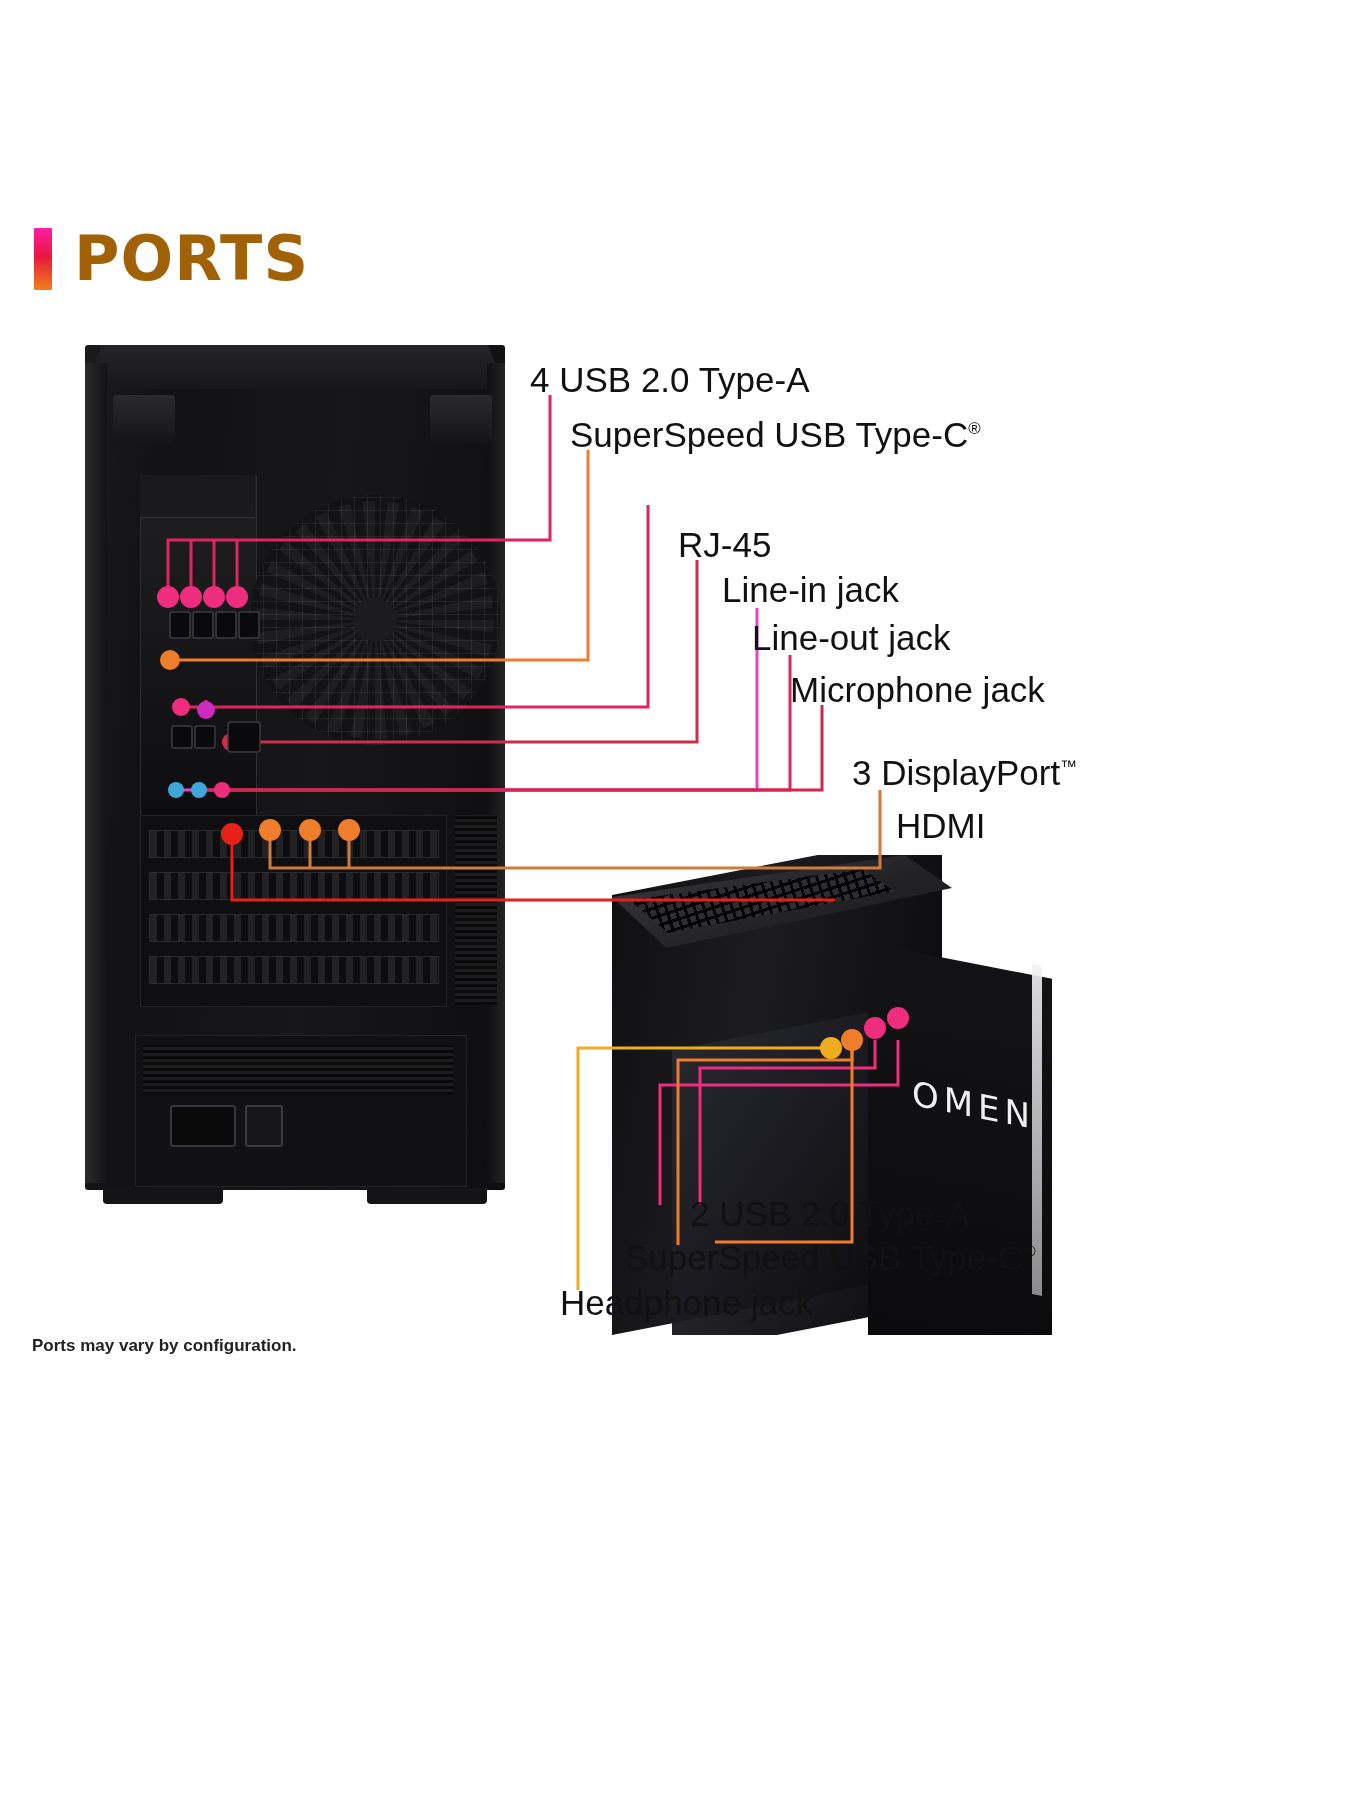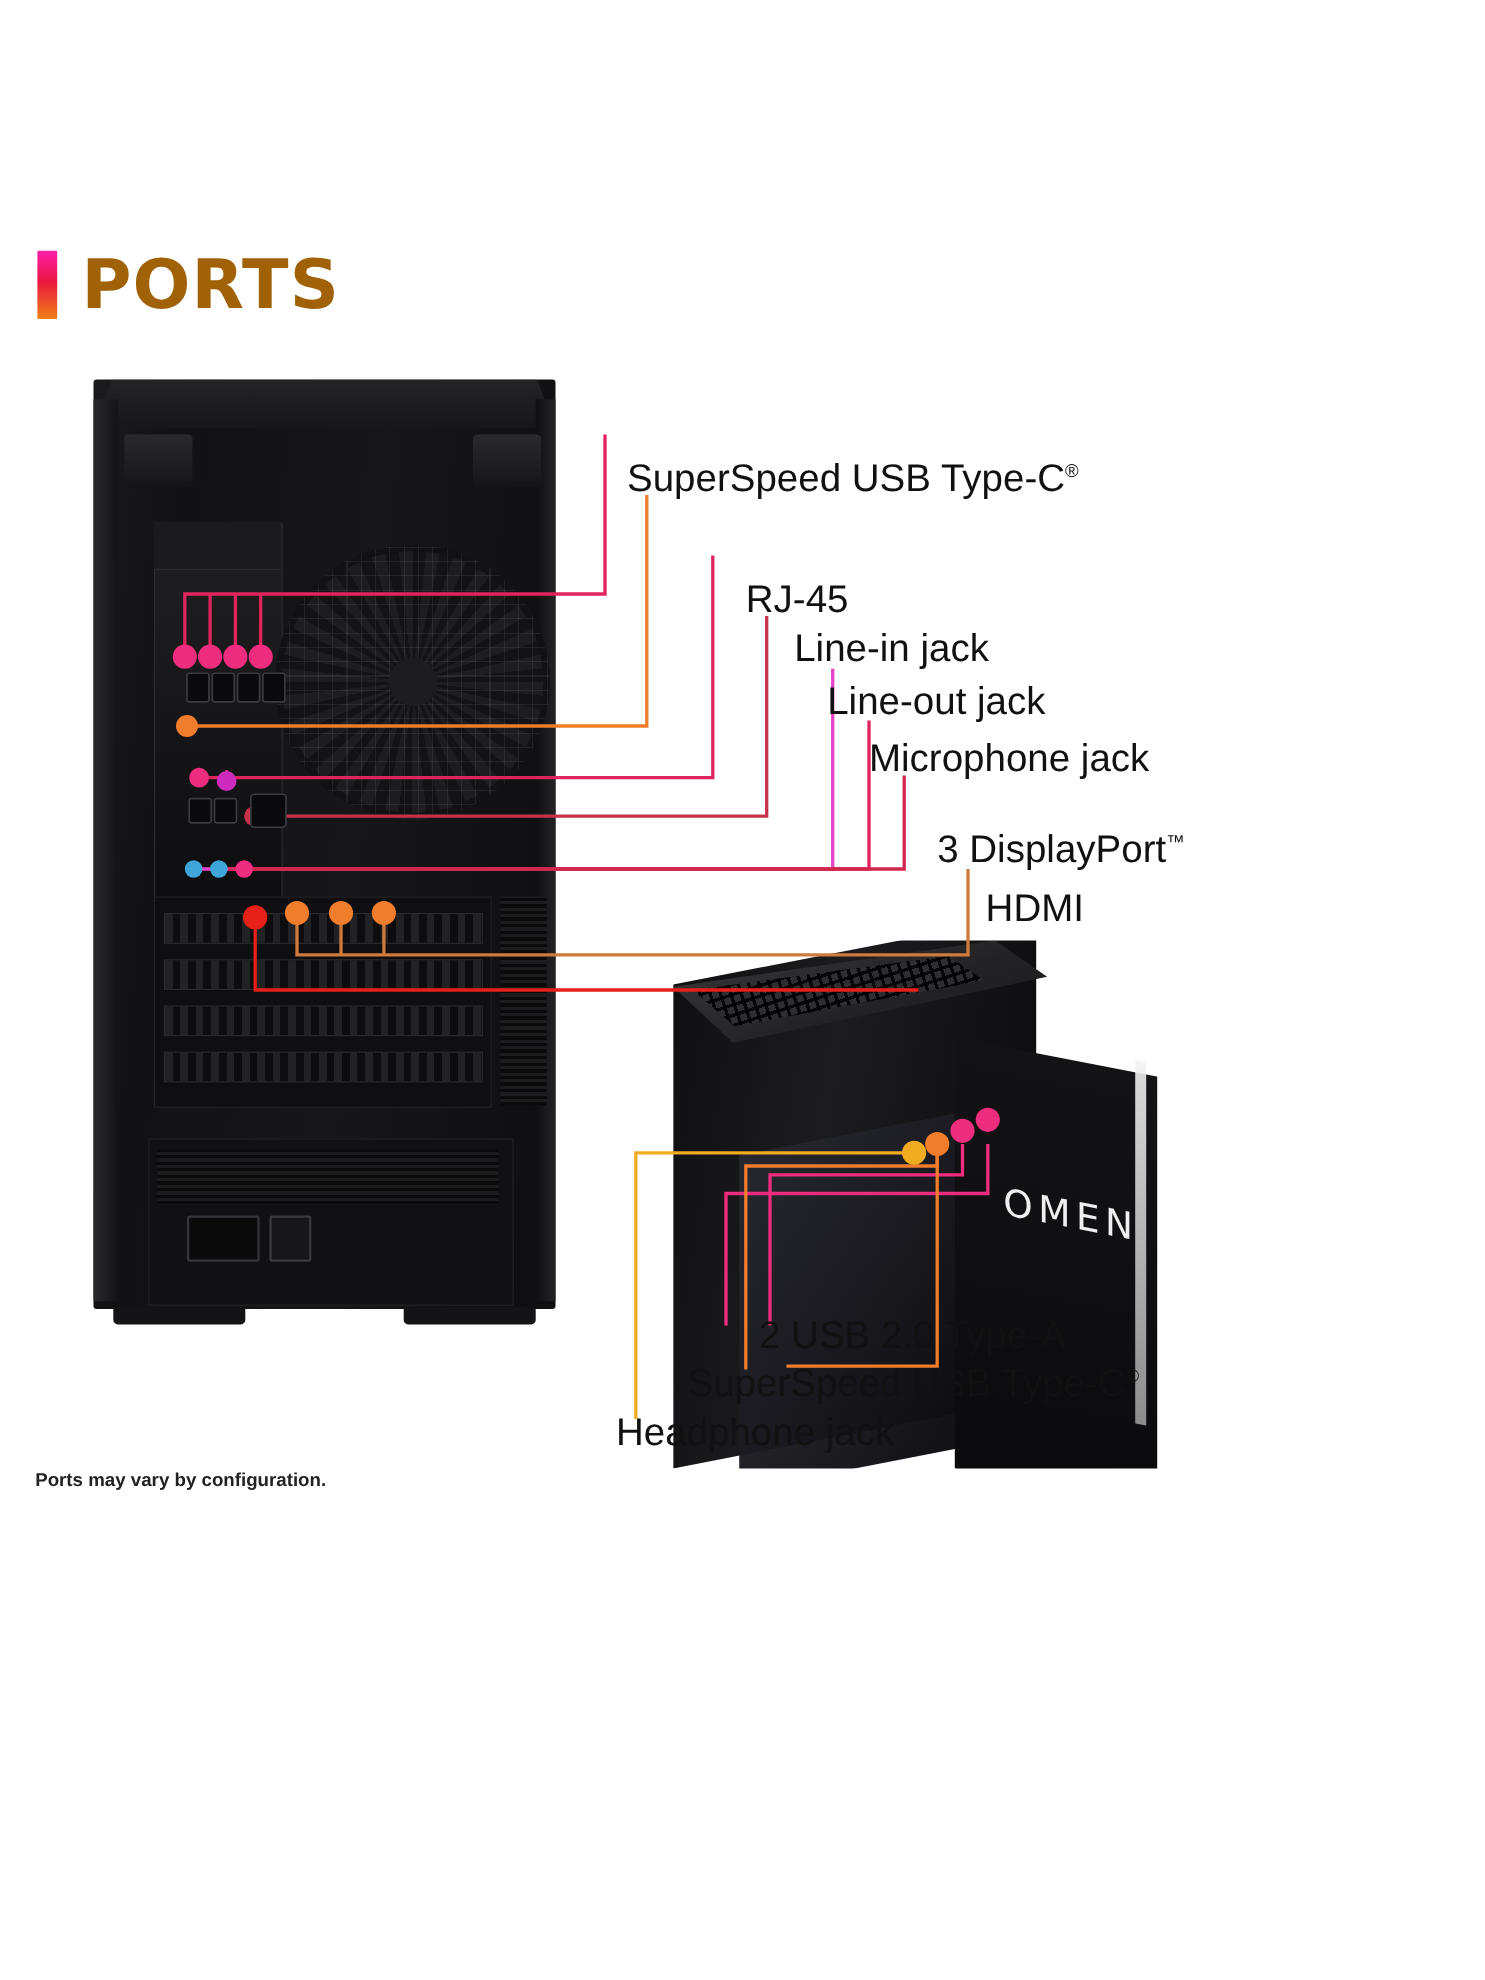--- a/index.html
+++ b/index.html
@@ -208,20 +208,21 @@
       <path d="M831 1048 L831 1048 L578 1048 L578 1290" stroke="#f0ac21"></path>
     </g>
     <g>
       <circle cx="831" cy="1048" r="11" fill="#f0ac21"></circle>
       <circle cx="852" cy="1040" r="11" fill="#ef7d2b"></circle>
       <circle cx="875" cy="1028" r="11" fill="#ef2d7e"></circle>
       <circle cx="898" cy="1018" r="11" fill="#ef2d7e"></circle>
     </g>
   </svg>
 
+  <div class="lbl" style="left:530px;top:362px;">4 USB 2.0 Type-A</div>
 
   <div class="lbl" style="left:570px;top:417px;">
     <span>SuperSpeed USB Type-C</span><sup>®</sup>
   </div>
 
   <div class="lbl" style="left:678px;top:527px;">RJ-45</div>
   <div class="lbl" style="left:722px;top:572px;">Line-in jack</div>
   <div class="lbl" style="left:752px;top:620px;">Line-out jack</div>
   <div class="lbl" style="left:790px;top:672px;">Microphone jack</div>
 

